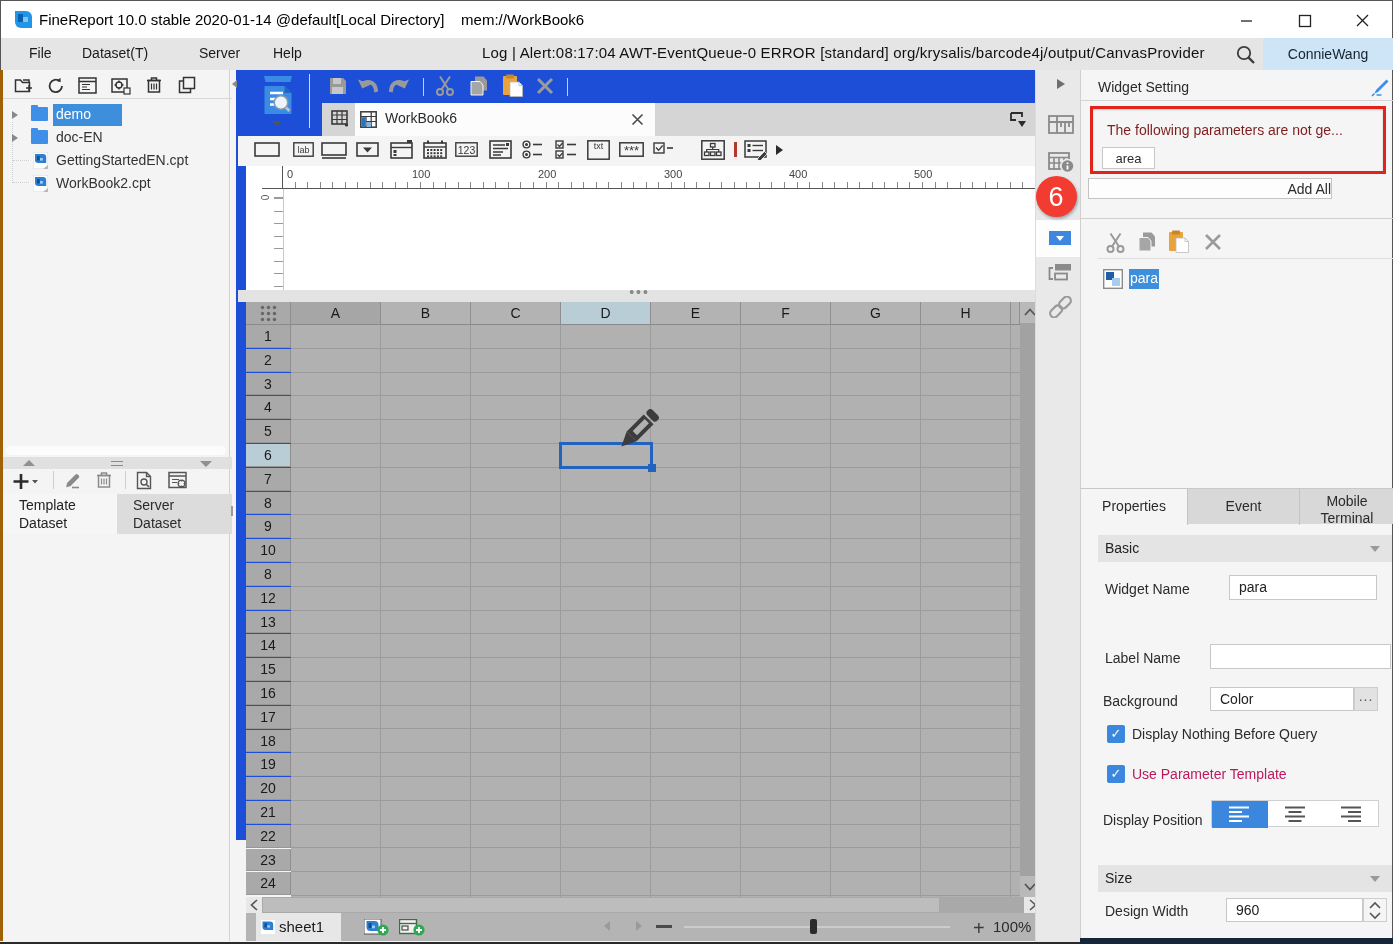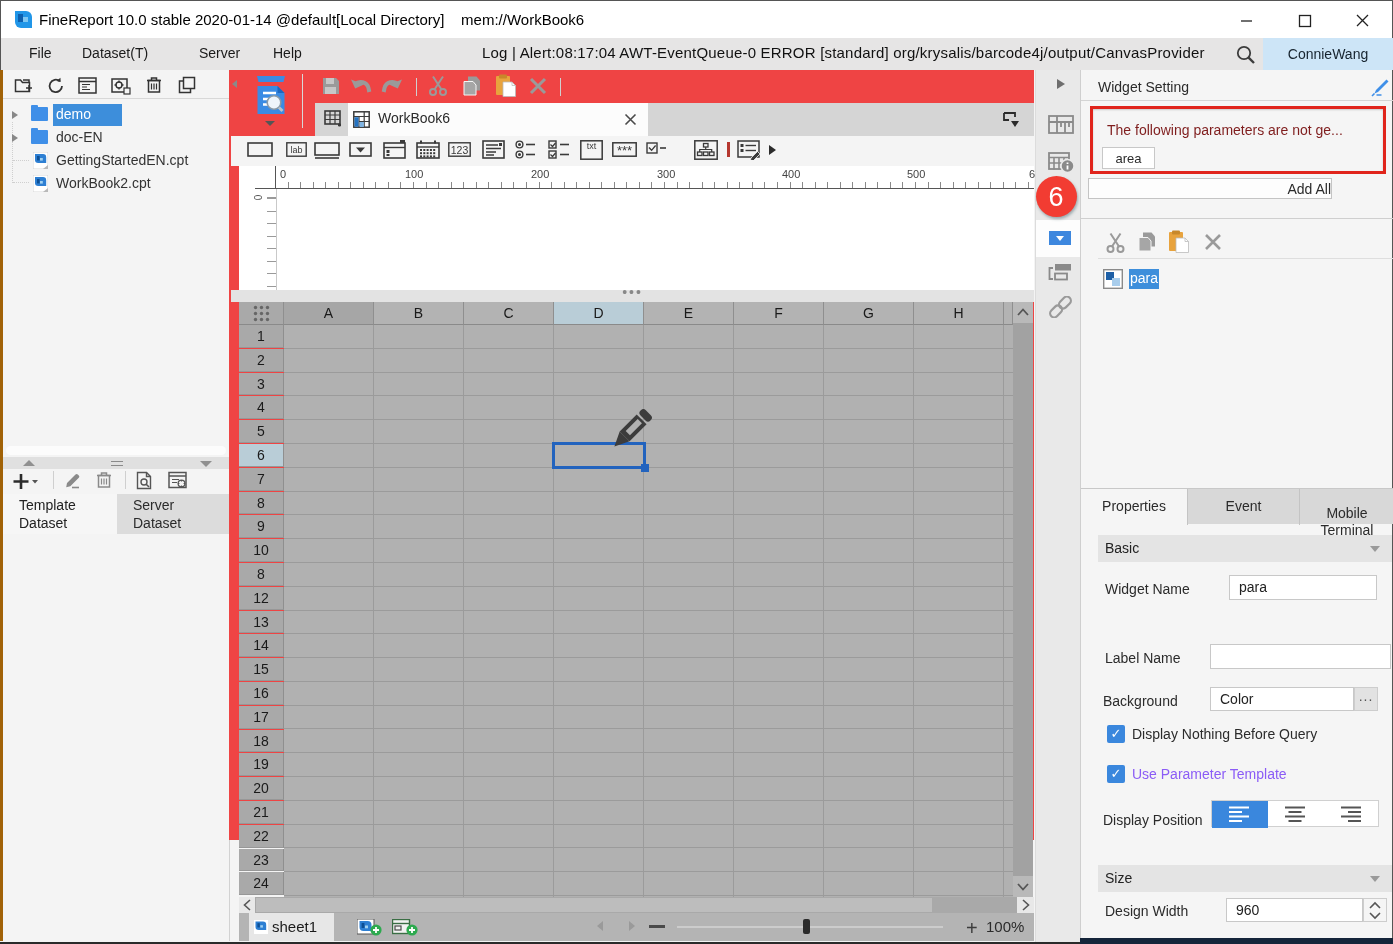--- a/index.html
+++ b/index.html
@@ -21,21 +21,21 @@
 
 #leftpanel { left:0; top:70px; width:230px; height:871px; background:#f4f4f4; border-right:1px solid #d2d2d2; border-left:3px solid #a16207; }
 #lp-toolbar { left:0; top:0; width:229px; height:29px; border-bottom:1px solid #d8d8d8; }
 .tree-row { left:0; height:22px; width:229px; font-size:14px; color:#333; }
 .tree-label { position:absolute; left:53px; top:2px; }
 .tri-r { width:0; height:0; border-left:6px solid #888; border-top:4px solid transparent; border-bottom:4px solid transparent; }
 .folder { left:28px; top:3px; width:17px; height:14px; background:#3f8fe8; border-radius:1px; }
 .folder:before { content:""; position:absolute; left:0; top:-2px; width:7px; height:3px; background:#3f8fe8; border-radius:1px 1px 0 0; }
 
 
-#center { left:229px; top:70px; width:805px; height:770px; background:#ef4444; }
+#center { left:236px; top:70px; width:805px; height:770px; background:#1d4ed8; }
 #tabbar { left:2px; top:33px; width:803px; height:33px; background:#d5d5d5; }
 #tab-active { left:117px; top:0; width:300px; height:33px; background:#fcfcfc; }
 #widgetbar { left:2px; top:66px; width:803px; height:30px; background:#f4f4f4; }
 #rulerzone { left:10px; top:96px; width:795px; height:124px; background:#fff; }
 #dotsband { left:2px; top:220px; width:803px; height:12px; background:#e3e3e3; text-align:center; color:#777; }
 #grid { left:10px; top:232px; width:774px; height:595px; }
 #hscroll { left:10px; top:827px; width:795px; height:16px; background:#a9a9a9; }
 #sheetbar { left:10px; top:843px; width:795px; height:28px; background:#b4b4b4; }
 .colhdr { position:absolute; top:0; height:23px; border-right:1px solid #8f8f8f; border-bottom:1px solid #8a8a8a; text-align:center; line-height:23px; color:#1a1a1a; font-size:14px; background:#b3b3b3; }
 .rowhdr { position:absolute; left:0; width:45px; background:#a9a9a9; border-right:1px solid #8f8f8f; border-bottom:1px solid #979797; text-align:center; color:#1a1a1a; font-size:14px; }
@@ -621,34 +621,34 @@
     <svg class="rp" style="left:22px;top:199px" width="20" height="20" viewBox="0 0 20 20">
       <rect x="0.7" y="0.7" width="18.6" height="18.6" fill="#fff" stroke="#8a8a8a" stroke-width="1.4"></rect>
       <rect x="3" y="3" width="8" height="8" fill="#1d5fa6"></rect>
       <rect x="9" y="9" width="8" height="8" fill="#a8cdec"></rect>
     </svg>
     <div class="rp" style="left:48px;top:199px;width:30px;height:20px;background:#3d8edb;color:#fff;font-size:14px;text-align:center;line-height:19px">para</div>
 
     <div class="rp" style="left:0;top:418px;width:313px;height:36px;background:#d8d8d8;border-top:1px solid #c8c8c8">
       <div class="rp" style="left:0;top:0;width:107px;height:36px;background:#f5f5f5;border-right:1px solid #c4c4c4;text-align:center;line-height:35px;color:#2b2b2b">Properties</div>
       <div class="rp" style="left:107px;top:0;width:112px;height:36px;border-right:1px solid #c4c4c4;text-align:center;line-height:35px;color:#2b2b2b">Event</div>
-      <div class="rp" style="left:219px;top:0;width:94px;height:36px;text-align:center;line-height:17px;padding-top:16px;color:#2b2b2b">Mobile<br>Terminal</div>
+      <div class="rp" style="left:219px;top:0;width:94px;height:36px;text-align:center;line-height:17px;padding-top:4px;color:#2b2b2b">Mobile<br>Terminal</div>
     </div>
     <div class="sechdr" style="top:465px">Basic<div class="tri-d"></div></div>
     <div class="rp" style="left:24px;top:511px;color:#2b2b2b">Widget Name</div>
     <div class="input" style="left:148px;top:505px;width:148px;height:25px;line-height:23px">para</div>
     <div class="rp" style="left:24px;top:580px;color:#2b2b2b">Label Name</div>
     <div class="input" style="left:129px;top:574px;width:181px;height:25px"></div>
     <div class="rp" style="left:22px;top:623px;color:#2b2b2b">Background</div>
     <div class="input" style="left:129px;top:617px;width:144px;height:24px;line-height:22px">Color</div>
     <div class="rp" style="left:273px;top:617px;width:24px;height:24px;background:#e2e2e2;border:1px solid #cdcdcd;text-align:center;line-height:16px;color:#555;letter-spacing:1px">...</div>
     <div class="cb" style="left:26px;top:655px">✓</div>
     <div class="rp" style="left:51px;top:656px;color:#2b2b2b">Display Nothing Before Query</div>
     <div class="cb" style="left:26px;top:695px">✓</div>
-    <div class="rp" style="left:51px;top:696px;color:#8b5cf6">Use Parameter Template</div>
+    <div class="rp" style="left:51px;top:696px;color:#be185d">Use Parameter Template</div>
     <div class="rp" style="left:22px;top:742px;color:#2b2b2b">Display Position</div>
     <div class="rp" style="left:130px;top:730px;width:168px;height:27px;background:#fff;border:1px solid #d0d0d0">
       <div class="rp" style="left:0;top:0;width:56px;height:27px;background:#3a87dd">
         <svg class="rp" style="left:17px;top:5px" width="22" height="17" viewBox="0 0 22 17">
             <g stroke="#fff" stroke-width="2">
               <line x1="0" y1="1.5" x2="20" y2="1.5"></line>
               <line x1="0" y1="6" x2="13" y2="6"></line>
               <line x1="0" y1="10.5" x2="20" y2="10.5"></line>
               <line x1="0" y1="15" x2="13" y2="15"></line>
             </g>

